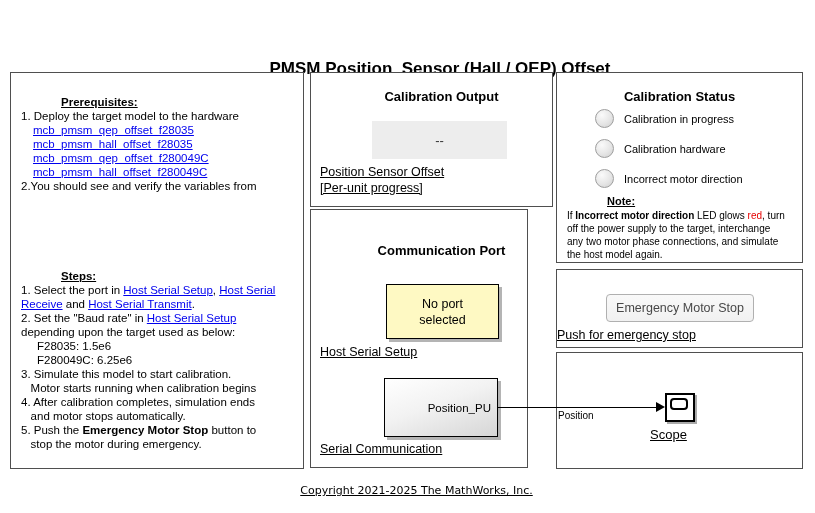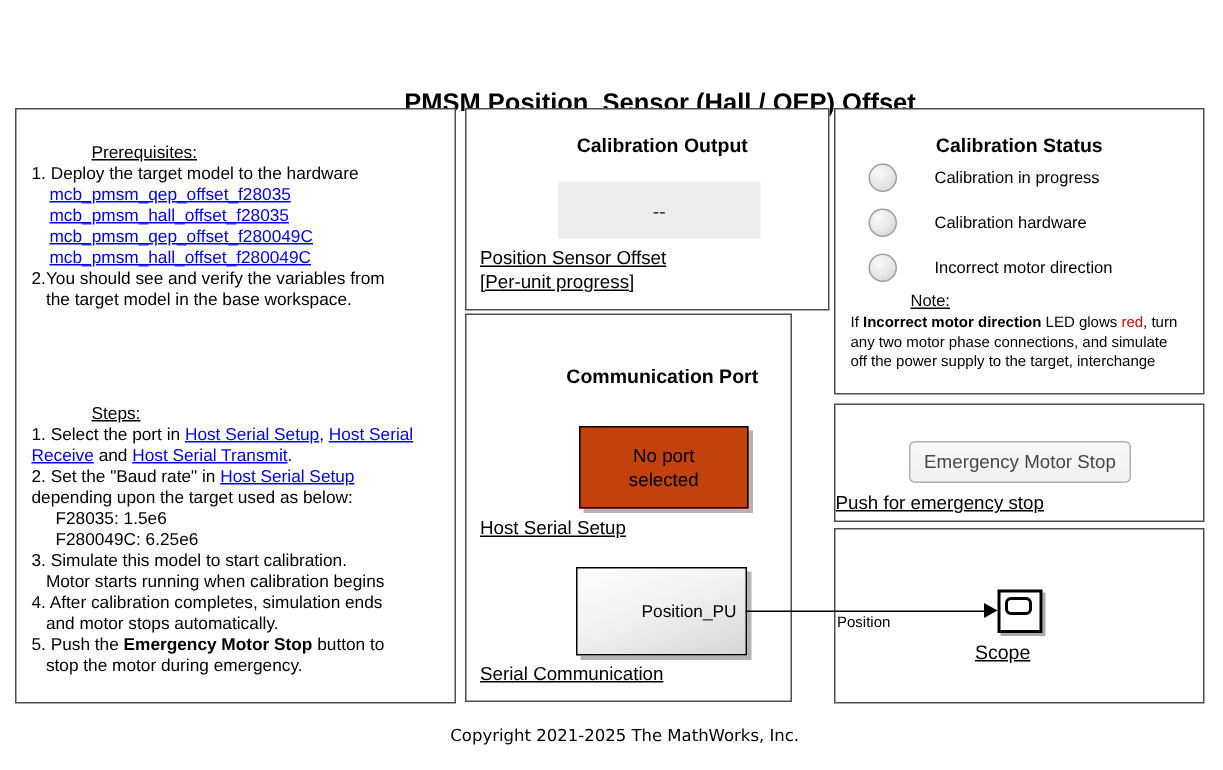--- a/index.html
+++ b/index.html
@@ -13,43 +13,43 @@
   .panel { position:absolute; border:1px solid #4f4f4f; background:#fff; overflow:hidden; }
   .p-left   { left:10px;  top:72px;  width:294px; height:397px; }
   .p-calout { left:310px; top:72px;  width:243px; height:135px; }
   .p-comm   { left:310px; top:209px; width:218px; height:259px; }
   .p-status { left:556px; top:72px;  width:247px; height:191px; }
   .p-emerg  { left:556px; top:269px; width:247px; height:79px; }
   .p-scope  { left:556px; top:352px; width:247px; height:117px; }
 
   .txtblock { position:absolute; font-size:11.5px; line-height:14px; }
   .tline { white-space:pre; }
-  .h-ul { font-weight:normal; text-decoration:underline; white-space:pre;padding-left:40px; }
+  .h-ul { font-weight:bold; text-decoration:underline; white-space:pre;padding-left:40px; }
   .link { color:#0000EE; text-decoration:underline; cursor:pointer; white-space:pre; }
   .link-line { padding-left:12px; }
   .seg-link { color:#0000EE; text-decoration:underline; cursor:pointer; }
   .seg-b { font-weight:bold; }
   .seg-red { color:#e60000; }
 
   .panel-heading { position:absolute; text-align:center; font-weight:bold; font-size:13px; }
 
   .display-box { position:absolute; left:61px; top:48px; width:135px; height:38px;
                  background:#ededed; display:flex; align-items:center; justify-content:center;
                  font-size:13px; color:#333; }
   .center-label { position:absolute; text-align:left; font-size:12.5px; line-height:16px;text-decoration:underline; }
 
   .sim-block { position:absolute; border:1px solid #000; box-shadow:3px 3px 0 #b4b4b4; }
-  .hs-block { left:75px; top:74px; width:113px; height:55px; background:#c2410c;
+  .hs-block { left:75px; top:74px; width:113px; height:55px; background:#fef9c3;
               display:flex; align-items:center; justify-content:center; text-align:center;
               font-size:12.5px; line-height:16px; }
   .serial-block { left:73px; top:168px; width:114px; height:59px;
                   background:linear-gradient(160deg,#ffffff 0%,#f2f2f2 45%,#d6d6d6 100%); }
   .port-label { position:absolute; right:6px; top:50%; transform:translateY(-50%); font-size:11.5px; }
 
-  .led-row { position:absolute; left:22px; display:flex; align-items:center; gap:25px; height:19px;justify-content:space-between; }
+  .led-row { position:absolute; left:38px; display:flex; align-items:center; gap:10px; height:19px;justify-content:space-between; }
   .led { width:19px; height:19px; border-radius:50%; border:1px solid #9e9e9e;
          background:radial-gradient(circle at 35% 30%, #fafafa 0%, #e6e6e6 55%, #cecece 100%); }
   .led-label { font-size:11px; }
 
   .note-block { position:absolute; left:10px; top:122px; font-size:11px; }
   .note-lines { font-size:10px; line-height:13px; margin-top:2px; }
 
   .emerg-btn { position:absolute; left:49px; top:24px; width:148px; height:28px;
                border:1px solid #b0b0b0; border-radius:4px;
                background:linear-gradient(#f9f9f9,#f1f1f1);
@@ -61,42 +61,41 @@
   .scope-screen { position:absolute; left:3px; top:3px; width:18px; height:12px;
                   border:2px solid #000; border-radius:4px; background:#fff; }
 
   .wire-line { position:absolute; left:497px; top:407px; width:161px; height:1px; background:#000; }
   .wire-arrow { position:absolute; left:656px; top:402px; width:0; height:0;
                 border-left:9px solid #000; border-top:5px solid transparent;
                 border-bottom:5px solid transparent; }
   .wire-label { position:absolute; left:558px; top:410px; font-size:10px; }
 
   .footer { position:absolute; left:18px; top:484px; width:797px; text-align:center;
-            font-family:"DejaVu Sans", sans-serif; font-size:11px; }
+            font-family:"DejaVu Sans", sans-serif; font-size:11px;text-decoration:underline; }
 </style>
 </head>
 <body>
 
 <div class="canvas">
 
   <div class="title">
     <div>PMSM Position  Sensor (Hall / QEP) Offset</div>
     <div>Calibration Host</div>
   </div>
 
   <div class="panel p-left">
     <div class="txtblock" style="left:10px; top:22px;">
       <div class="h-ul">Prerequisites:</div>
       <div class="tline">1. Deploy the target model to the hardware</div>
       <div class="tline link-line"><span class="link">mcb_pmsm_qep_offset_f28035</span></div>
       <div class="tline link-line"><span class="link">mcb_pmsm_hall_offset_f28035</span></div>
       <div class="tline link-line"><span class="link">mcb_pmsm_qep_offset_f280049C</span></div>
       <div class="tline link-line"><span class="link">mcb_pmsm_hall_offset_f280049C</span></div>
       <div class="tline">2.You should see and verify the variables from</div>
-      <div class="tline">   the target model in the base workspace.</div>
     </div>
 
     <div class="txtblock" style="left:10px; top:196px;">
       <div class="h-ul">Steps:</div>
       <div class="tline"><span>1. Select the port in </span><span class="seg-link">Host Serial Setup</span><span>, </span><span class="seg-link">Host Serial</span></div>
       <div class="tline"><span class="seg-link">Receive</span><span> and </span><span class="seg-link">Host Serial Transmit</span><span>.</span></div>
       <div class="tline"><span>2. Set the "Baud rate" in </span><span class="seg-link">Host Serial Setup</span></div>
       <div class="tline"><span>depending upon the target used as below:</span></div>
       <div class="tline"><span>     F28035: 1.5e6</span></div>
       <div class="tline"><span>     F280049C: 6.25e6</span></div>
@@ -144,22 +143,23 @@
       <div class="led-label">Calibration hardware</div>
     </div>
     <div class="led-row" style="top:96px;">
       <div class="led"></div>
       <div class="led-label">Incorrect motor direction</div>
     </div>
     <div class="note-block">
       <div class="h-ul">Note:</div>
       <div class="note-lines">
         <div class="tline"><span>If </span><span class="seg-b">Incorrect motor direction</span><span> LED glows </span><span class="seg-red">red</span><span>, turn</span></div>
+        <div class="tline"><span>off the power supply to the target, interchange</span></div>
         <div class="tline"><span>any two motor phase connections, and simulate</span></div>
-        <div class="tline"><span>off the power supply to the target, interchange</span></div>
+        <div class="tline"><span>the host model again.</span></div>
       </div>
     </div>
   </div>
 
   <div class="panel p-emerg">
     <div class="emerg-btn">Emergency Motor Stop</div>
     <div class="center-label" style="left:0; top:57px; width:245px;">Push for emergency stop</div>
   </div>
 
   <div class="panel p-scope"></div>

